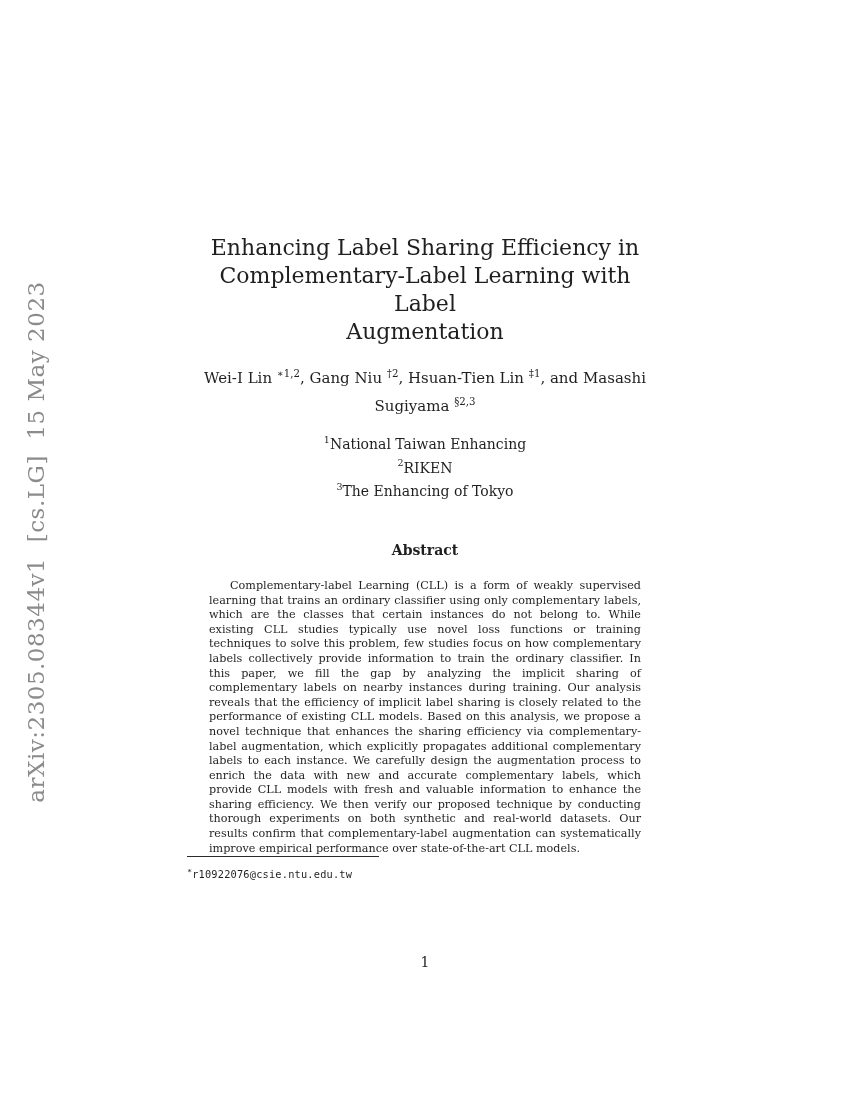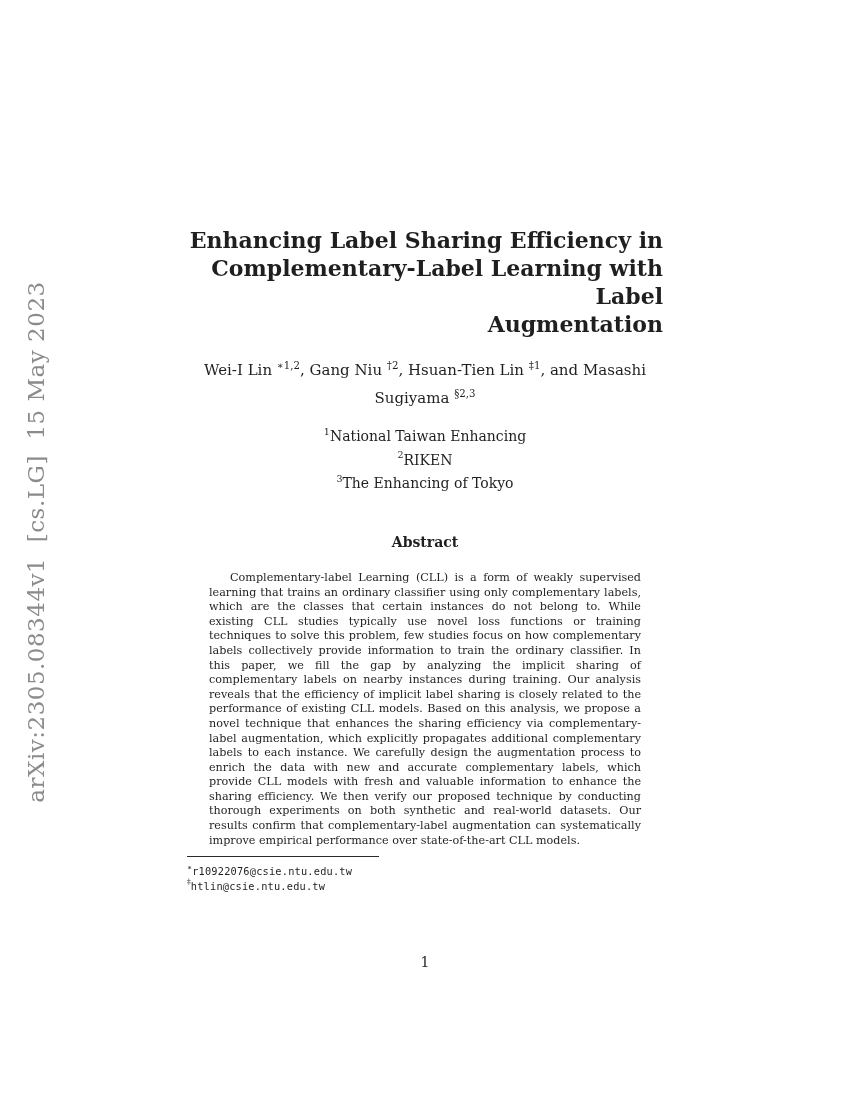--- a/index.html
+++ b/index.html
@@ -29,25 +29,25 @@
     color: #8b8b8b;
     white-space: pre;
   }
   .content {
     position: absolute;
     left: 187px;
     top: 226px;
     width: 476px;
   }
   .title {
-    margin: 0;
+    margin: 8px;
     font-size: 22px;
-    font-weight: bold;
+    font-weight: normal;
     line-height: 28px;
-    text-align: right;
+    text-align: center;
   }
   .tline { display: block; }
   .authors {
     margin-top: 16px;
     font-size: 15px;
     line-height: 23px;
     text-align: center;
   }
   .authors sup, .affil sup {
     font-size: 68%;
@@ -71,23 +71,23 @@
   }
   .abstract {
     width: 432px;
     margin: 20px auto 0 auto;
     font-size: 11.2px;
     line-height: 14.6px;
     text-align: justify;
     text-indent: 21px;
   }
   .footnotes {
-    margin-top: 8px;
+    margin-top: 0;
     font-size: 10.5px;
-    line-height: 12px;
+    line-height: 18px;
   }
   .footnote-rule {
     width: 192px;
     height: 0;
     border-top: 1px solid #2a2a2a;
     margin-bottom: 5px;
   }
   .footnote { white-space: nowrap; }
   .footnote sup {
     font-family: "DejaVu Serif", serif;
@@ -136,20 +136,19 @@
       <div class="affil"><sup>3</sup><span>The Enhancing of Tokyo</span></div>
     </div>
 
     <div class="abs-heading">Abstract</div>
 
     <p class="abstract">Complementary-label Learning (CLL) is a form of weakly supervised learning that trains an ordinary classifier using only complementary labels, which are the classes that certain instances do not belong to. While existing CLL studies typically use novel loss functions or training techniques to solve this problem, few studies focus on how complementary labels collectively provide information to train the ordinary classifier. In this paper, we fill the gap by analyzing the implicit sharing of complementary labels on nearby instances during training. Our analysis reveals that the efficiency of implicit label sharing is closely related to the performance of existing CLL models. Based on this analysis, we propose a novel technique that enhances the sharing efficiency via complementary-label augmentation, which explicitly propagates additional complementary labels to each instance. We carefully design the augmentation process to enrich the data with new and accurate complementary labels, which provide CLL models with fresh and valuable information to enhance the sharing efficiency. We then verify our proposed technique by conducting thorough experiments on both synthetic and real-world datasets. Our results confirm that complementary-label augmentation can systematically improve empirical performance over state-of-the-art CLL models.</p>
 
     <div class="footnotes">
       <div class="footnote-rule"></div>
       <div class="footnote"><sup>∗</sup><span class="fn-text">r10922076@csie.ntu.edu.tw</span></div>
-      <div class="footnote"><sup>‡</sup><span class="fn-text">htlin@csie.ntu.edu.tw</span></div>
     </div>
 
   </div>
 
   <div class="pageno">1</div>
 
 </div>
 
 </body></html>

